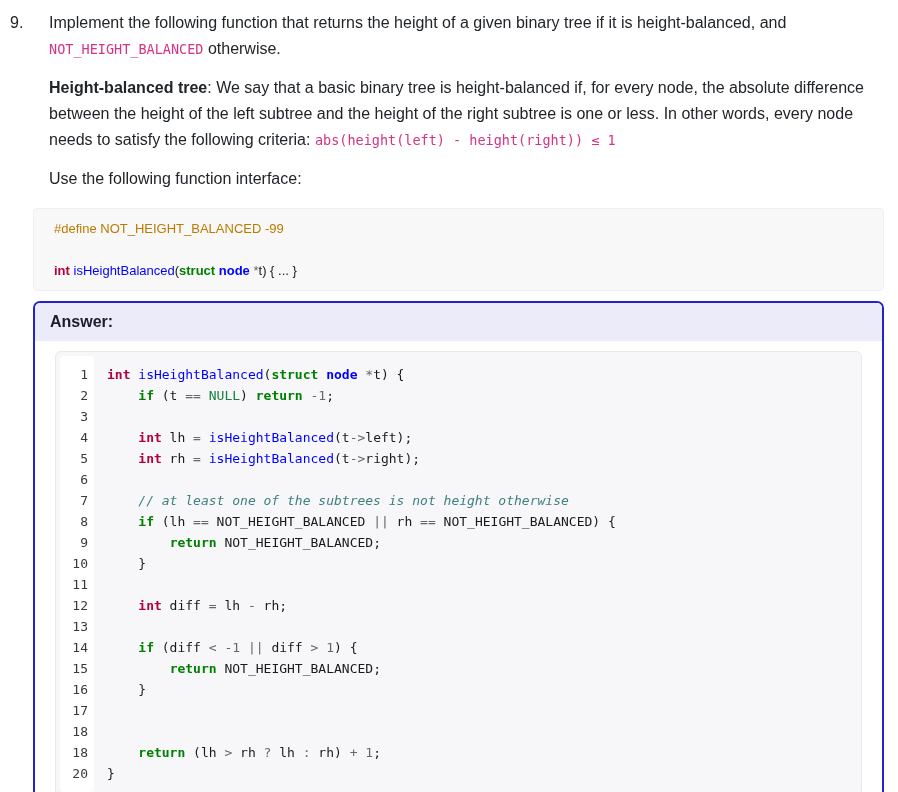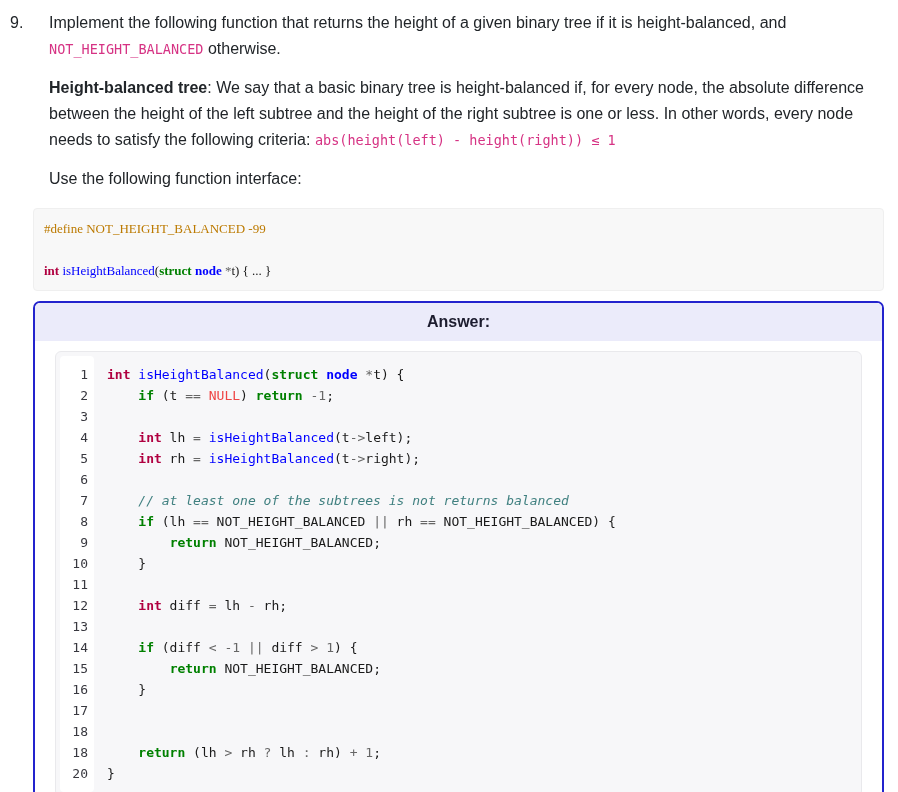--- a/index.html
+++ b/index.html
@@ -22,33 +22,33 @@
     font-family:"DejaVu Sans Mono", monospace;
     font-size:13.5px;
     color:#d63384;
   }
 
   
   .codeblock {
     background:#f8f8f8;
     border:1px solid #efefef;
     border-radius:4px;
-    padding:9px 10px;
+    padding:9px 20px;
     margin:16px 0 10px 0;
-    font-family:Liberation Serif, serif;
+    font-family:Liberation Sans, sans-serif;
     font-size:13px;
     line-height:21px;
     color:#1a1a1a;
     overflow:hidden;
   }
   .cline { height:21px; white-space:pre; }
 
   .tok-kt { color:#b00040; font-weight:bold; }
   .tok-k  { color:#008000; font-weight:bold; }
-  .tok-kc { color:#ef4444; }
+  .tok-kc { color:#15803d; }
   .tok-nf { color:#0000ff;text-align:center; }
   .tok-nc { color:#0000ff; font-weight:bold;margin-top:6px; }
   .tok-o  { color:#666666; }
   .tok-m  { color:#666666; }
   .tok-c1 { color:#408080; font-style:italic; }
   .tok-cp { color:#bc7a00; }
   .tok-p  { color:#1a1a1a; }
 
   
   .answer-panel {
@@ -57,21 +57,20 @@
     margin-top:10px;
     background:#ffffff;
     overflow:hidden;
   }
   .answer-header {
     background:#ebebfa;
     padding:10px 15px;
     font-weight:bold;
     font-size:16px;
     color:#1c1c2e;
-    text-align:center;
   }
   .answer-body { padding:10px 20px 14px 20px; background:#ffffff; }
 
   .codetable {
     display:flex;
     align-items:flex-start;
     background:#f7f7f9;
     border:1px solid #e9e9ec;
     border-radius:6px;
     padding:4px;
@@ -141,21 +140,21 @@
                 <div class="cline">18</div>
                 <div class="cline">20</div>
               </div>
             <div class="codearea">
                 <div class="cline"><span class="tok-kt">int</span><span class="tok-p"> </span><span class="tok-nf">isHeightBalanced</span><span class="tok-p">(</span><span class="tok-k">struct</span><span class="tok-p"> </span><span class="tok-nc">node</span><span class="tok-p"> </span><span class="tok-o">*</span><span class="tok-p">t) {</span></div>
                 <div class="cline"><span class="tok-p">    </span><span class="tok-k">if</span><span class="tok-p"> (t </span><span class="tok-o">==</span><span class="tok-p"> </span><span class="tok-kc">NULL</span><span class="tok-p">) </span><span class="tok-k">return</span><span class="tok-p"> </span><span class="tok-o">-</span><span class="tok-m">1</span><span class="tok-p">;</span></div>
                 <div class="cline">&nbsp;</div>
                 <div class="cline"><span class="tok-p">    </span><span class="tok-kt">int</span><span class="tok-p"> lh </span><span class="tok-o">=</span><span class="tok-p"> </span><span class="tok-nf">isHeightBalanced</span><span class="tok-p">(t</span><span class="tok-o">-&gt;</span><span class="tok-p">left);</span></div>
                 <div class="cline"><span class="tok-p">    </span><span class="tok-kt">int</span><span class="tok-p"> rh </span><span class="tok-o">=</span><span class="tok-p"> </span><span class="tok-nf">isHeightBalanced</span><span class="tok-p">(t</span><span class="tok-o">-&gt;</span><span class="tok-p">right);</span></div>
                 <div class="cline">&nbsp;</div>
-                <div class="cline"><span class="tok-p">    </span><span class="tok-c1">// at least one of the subtrees is not returns balanced</span></div>
+                <div class="cline"><span class="tok-p">    </span><span class="tok-c1">// at least one of the subtrees is not height otherwise</span></div>
                 <div class="cline"><span class="tok-p">    </span><span class="tok-k">if</span><span class="tok-p"> (lh </span><span class="tok-o">==</span><span class="tok-p"> NOT_HEIGHT_BALANCED </span><span class="tok-o">||</span><span class="tok-p"> rh </span><span class="tok-o">==</span><span class="tok-p"> NOT_HEIGHT_BALANCED) {</span></div>
                 <div class="cline"><span class="tok-p">        </span><span class="tok-k">return</span><span class="tok-p"> NOT_HEIGHT_BALANCED;</span></div>
                 <div class="cline"><span class="tok-p">    }</span></div>
                 <div class="cline">&nbsp;</div>
                 <div class="cline"><span class="tok-p">    </span><span class="tok-kt">int</span><span class="tok-p"> diff </span><span class="tok-o">=</span><span class="tok-p"> lh </span><span class="tok-o">-</span><span class="tok-p"> rh;</span></div>
                 <div class="cline"><span class="tok-p">    </span></div>
                 <div class="cline"><span class="tok-p">    </span><span class="tok-k">if</span><span class="tok-p"> (diff </span><span class="tok-o">&lt;</span><span class="tok-p"> </span><span class="tok-o">-</span><span class="tok-m">1</span><span class="tok-p"> </span><span class="tok-o">||</span><span class="tok-p"> diff </span><span class="tok-o">&gt;</span><span class="tok-p"> </span><span class="tok-m">1</span><span class="tok-p">) {</span></div>
                 <div class="cline"><span class="tok-p">        </span><span class="tok-k">return</span><span class="tok-p"> NOT_HEIGHT_BALANCED;</span></div>
                 <div class="cline"><span class="tok-p">    }</span></div>
                 <div class="cline">&nbsp;</div>

